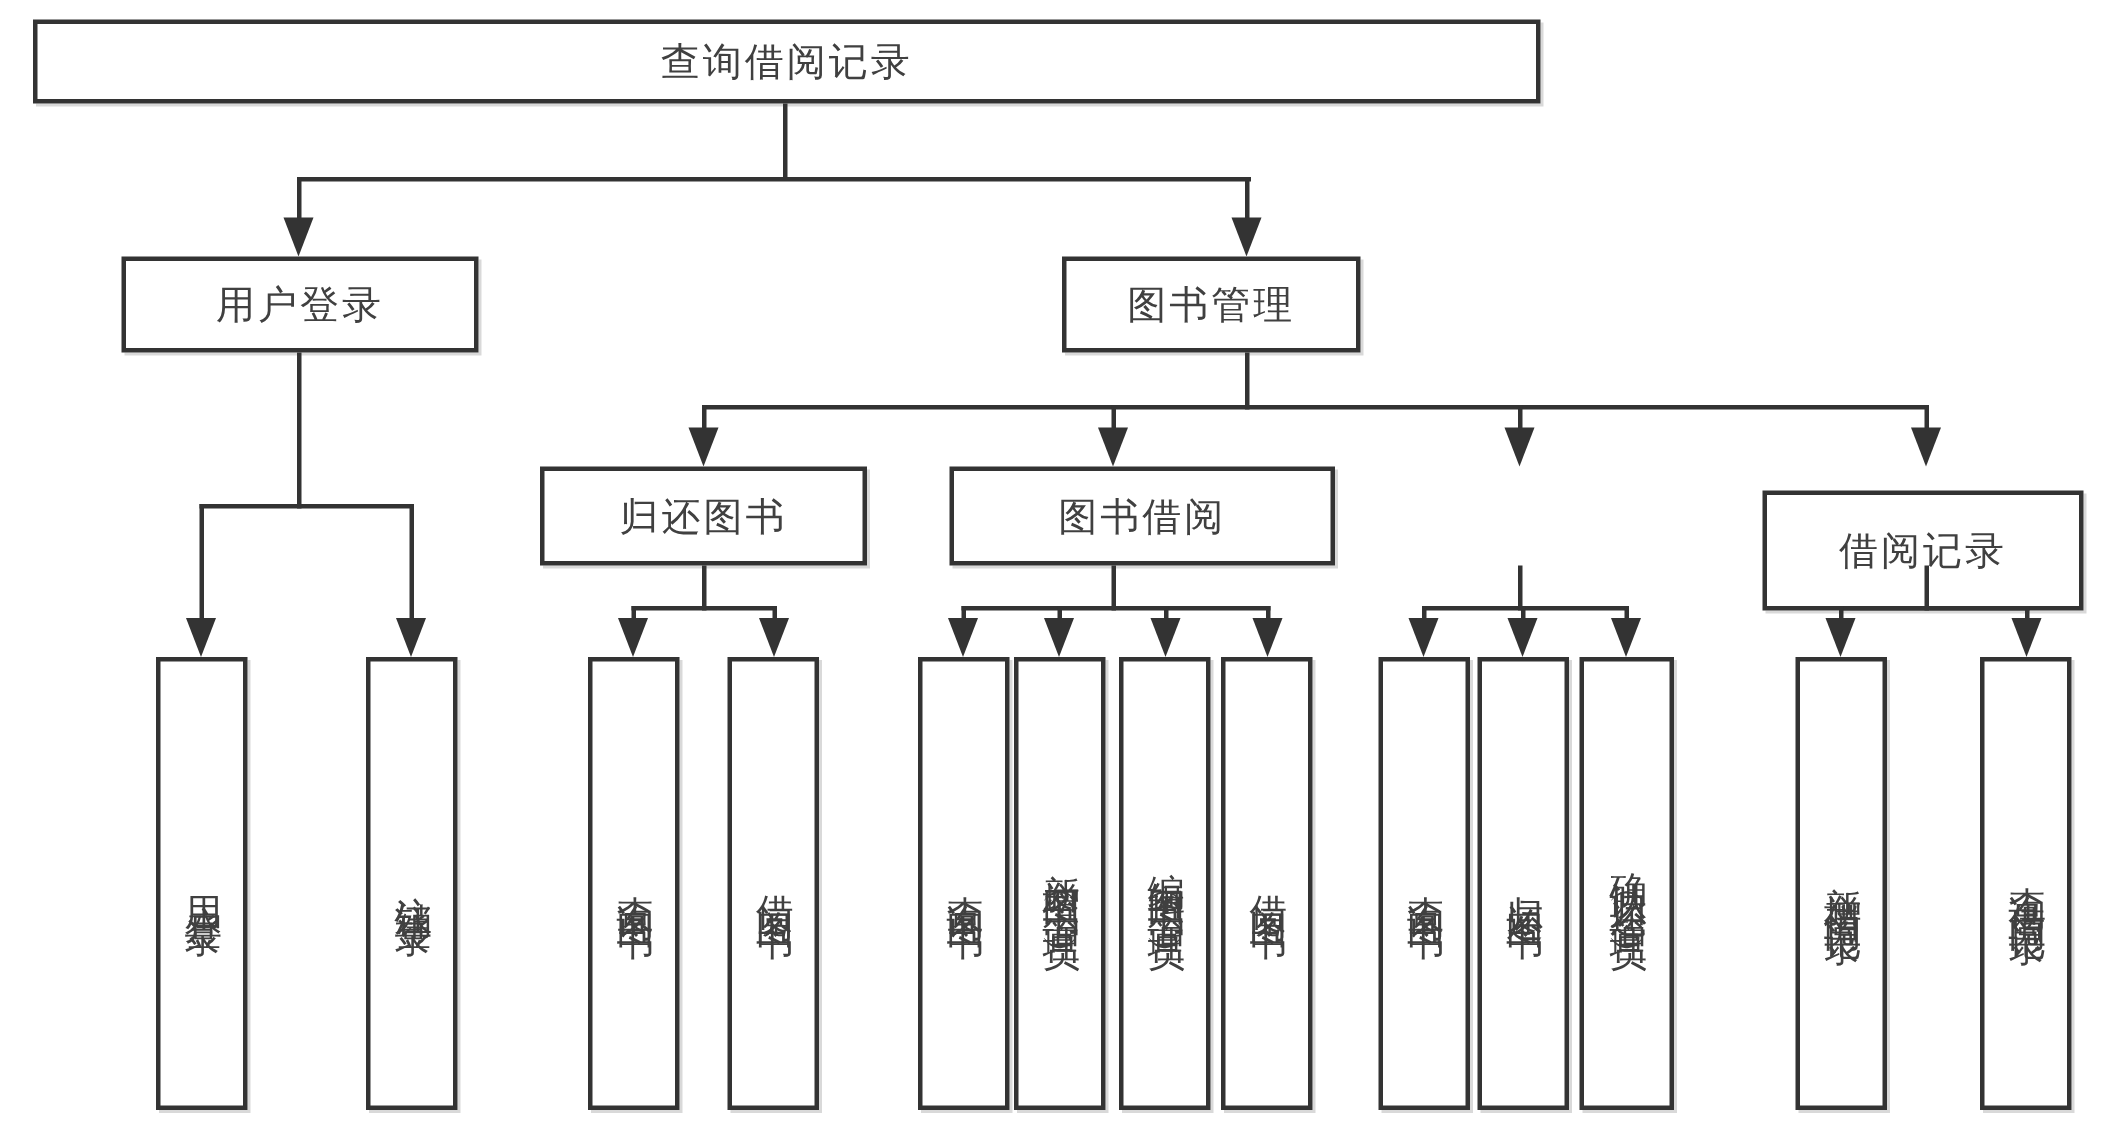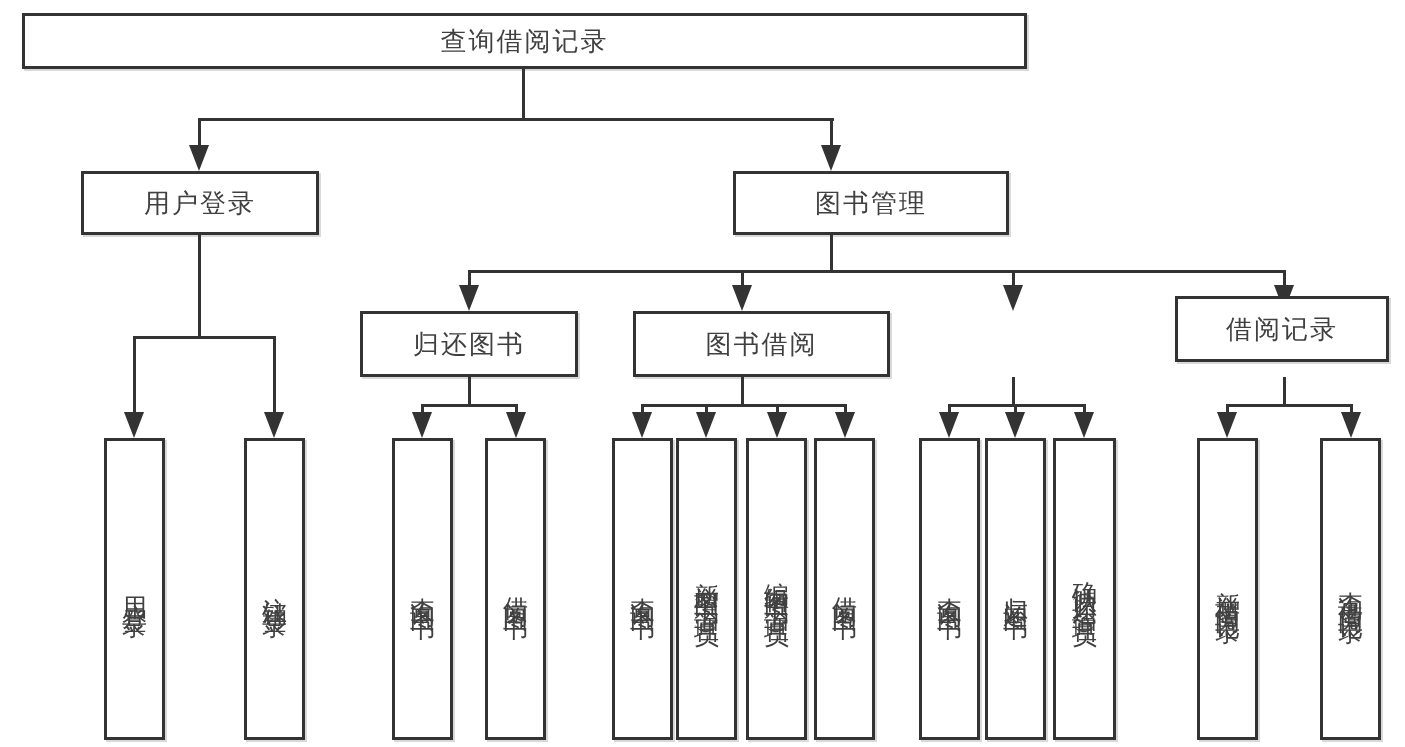--- a/index.html
+++ b/index.html
@@ -56,21 +56,21 @@
   <div class="box hbox" style="left:22px;top:13px;width:1005px;height:56px">查询借阅记录</div>
 
   <div class="vline" style="left:522px;top:69px;width:3px;height:49px"></div>
   <div class="hline" style="left:198px;top:118px;width:636px;height:3px"></div>
   <div class="vline" style="left:198px;top:118px;width:3px;height:29px"></div>
   <div class="arrow" style="left:189px;top:145px"></div>
   <div class="vline" style="left:830px;top:118px;width:3px;height:29px"></div>
   <div class="arrow" style="left:821px;top:145px"></div>
 
   <div class="box hbox" style="left:81px;top:171px;width:238px;height:64px">用户登录</div>
-  <div class="box hbox" style="left:733px;top:171px;width:276px;height:64px">图书管理</div>
+  <div class="box hbox" style="left:708px;top:171px;width:199px;height:64px">图书管理</div>
 
   <div class="vline" style="left:198px;top:235px;width:3px;height:104px"></div>
   <div class="hline" style="left:133px;top:336px;width:143px;height:3px"></div>
   <div class="vline" style="left:133px;top:336px;width:3px;height:80px"></div>
   <div class="arrow" style="left:124px;top:412px"></div>
   <div class="vline" style="left:273px;top:336px;width:3px;height:80px"></div>
   <div class="arrow" style="left:264px;top:412px"></div>
 
   <div class="vline" style="left:830px;top:235px;width:3px;height:38px"></div>
   <div class="hline" style="left:468px;top:270px;width:818px;height:3px"></div>
@@ -78,21 +78,21 @@
   <div class="arrow" style="left:459px;top:285px"></div>
   <div class="vline" style="left:741px;top:270px;width:3px;height:18px"></div>
   <div class="arrow" style="left:732px;top:285px"></div>
   <div class="vline" style="left:1012px;top:270px;width:3px;height:18px"></div>
   <div class="arrow" style="left:1003px;top:285px"></div>
   <div class="vline" style="left:1283px;top:270px;width:3px;height:18px"></div>
   <div class="arrow" style="left:1274px;top:285px"></div>
 
   <div class="box hbox" style="left:360px;top:311px;width:218px;height:66px">归还图书</div>
   <div class="box hbox" style="left:633px;top:311px;width:257px;height:66px">图书借阅</div>
-  <div class="box hbox" style="left:1175px;top:296px;width:214px;height:66px">借阅记录</div>
+  <div class="box hbox" style="left:1175px;top:327px;width:214px;height:80px">借阅记录</div>
 
   <div class="vline" style="left:468px;top:377px;width:3px;height:30px"></div>
   <div class="hline" style="left:421px;top:404px;width:97px;height:3px"></div>
   <div class="vline" style="left:421px;top:404px;width:3px;height:12px"></div>
   <div class="arrow" style="left:412px;top:412px"></div>
   <div class="vline" style="left:515px;top:404px;width:3px;height:12px"></div>
   <div class="arrow" style="left:506px;top:412px"></div>
 
   <div class="vline" style="left:741px;top:377px;width:3px;height:30px"></div>
   <div class="hline" style="left:641px;top:404px;width:206px;height:3px"></div>

